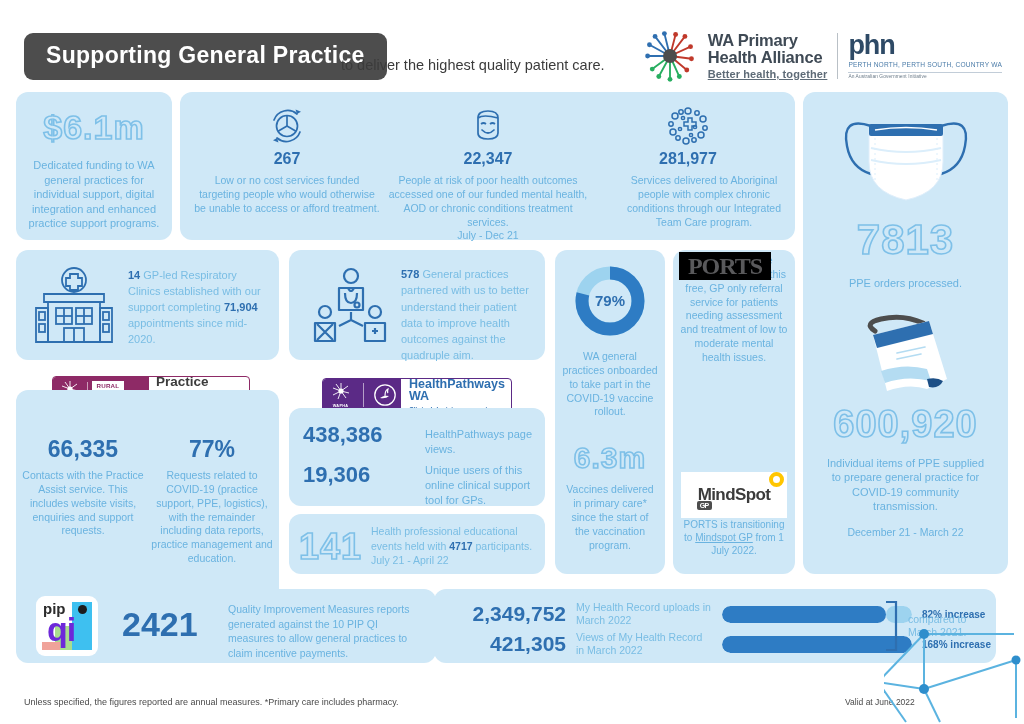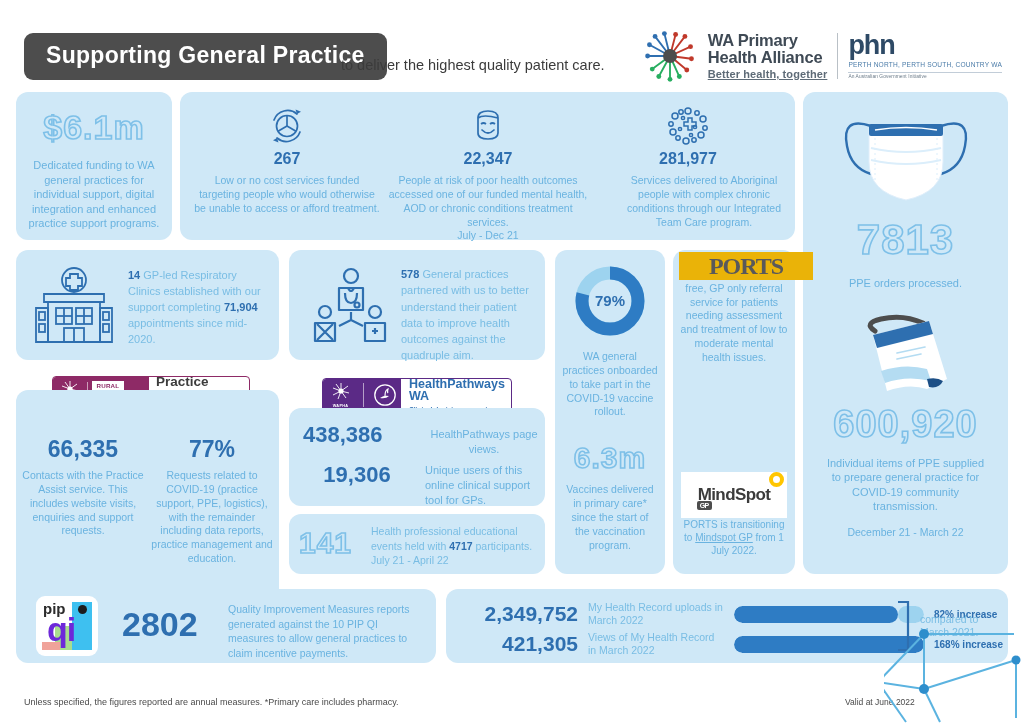--- a/index.html
+++ b/index.html
@@ -72,21 +72,21 @@
   #c-vacc   { left: 555px; top: 250px; width: 110px; height: 324px; }
   #c-ports  { left: 673px; top: 250px; width: 122px; height: 324px; }
 
   
   #c-pa     { left: 16px;  top: 390px; width: 263px; height: 228px; }
   #c-hp     { left: 289px; top: 408px; width: 256px; height: 98px; }
   #c-141    { left: 289px; top: 514px; width: 256px; height: 60px; }
 
   
   #c-pip    { left: 16px;  top: 589px; width: 420px; height: 74px; }
-  #c-mhr    { left: 446px; top: 589px; width: 562px; height: 74px; }
+  #c-mhr    { left: 434px; top: 589px; width: 562px; height: 74px; }
 
   
   .badge-pa {
     position: absolute; left: 52px; top: 376px; width: 198px; height: 34px;
     background: #ffffff; border: 1px solid #8e2a66; border-radius: 4px;
     display: flex; align-items: stretch; overflow: hidden;
   }
   .badge-pa .left { background: #8e2a66; width: 96px; display: flex; align-items: center; gap: 4px; padding: 0 4px; }
   .badge-pa .right { flex: 1; display: flex; flex-direction: column; justify-content: center; padding-left: 7px; }
   .pa-t1 { font-size: 13.5px; font-weight: bold; color: #3c3c3c; line-height: 1; }
@@ -101,22 +101,22 @@
     position: absolute; left: 322px; top: 378px; width: 190px; height: 34px;
     background: #ffffff; border: 1px solid #5b2a86; border-radius: 4px;
     display: flex; align-items: stretch; overflow: hidden;
   }
   .badge-hp .left { background: #5b2a86; width: 78px; display: flex; align-items: center; justify-content: space-around; }
   .badge-hp .right { flex: 1; display: flex; flex-direction: column; justify-content: center; padding-left: 8px; }
   .hp-t1 { font-size: 12.5px; font-weight: bold; color: #2e6fb0; line-height: 1; }
   .hp-t2 { font-size: 6.6px; font-weight: bold; color: #2e6fb0; margin-top: 3px; }
 
   .badge-ports {
-    position: absolute; left: 679px; top: 252px; width: 134px; height: 28px;
-    background: #eab308; display: flex; align-items: center; justify-content: center;
+    position: absolute; left: 679px; top: 252px; width: 92px; height: 28px;
+    background: #000000; display: flex; align-items: center; justify-content: center;
   }
   .ports-word { font-size: 24px; font-weight: bold; color: #59595b; letter-spacing: -1px;
                 font-family: "Liberation Serif", serif; }
 
   .badge-mindspot {
     position: absolute; left: 681px; top: 472px; width: 106px; height: 46px;
     background: #ffffff; display: flex; align-items: center; justify-content: center;
   }
   .ms-word { font-size: 17px; font-weight: bold; color: #3b3b3b; letter-spacing: -.6px; position: relative; }
 
@@ -448,38 +448,38 @@
     </div>
     <div class="right">
       <div class="hp-t1"><span>Health</span><span>Pathways WA</span></div>
       <div class="hp-t2">Clinical decision support</div>
     </div>
   </div>
 
   <div class="card" id="c-hp">
     <div style="position:absolute;left:14px;top:14px;display:flex;gap:14px;align-items:flex-start;">
       <div class="stat-num" style="font-size:22px;width:108px;text-align:left;">438,386</div>
-      <div class="lbl-small" style="font-size:11px;line-height:1.35;width:118px;padding-top:5px;text-align:center;">HealthPathways page views.</div>
+      <div class="lbl-small" style="font-size:11px;line-height:1.35;width:118px;padding-top:5px;">HealthPathways page views.</div>
     </div>
     <div style="position:absolute;left:14px;top:54px;display:flex;gap:14px;align-items:flex-start;">
-      <div class="stat-num" style="font-size:22px;width:108px;text-align:center;">19,306</div>
+      <div class="stat-num" style="font-size:22px;width:108px;text-align:left;">19,306</div>
       <div class="lbl-small" style="font-size:11px;line-height:1.35;width:120px;padding-top:1px;">Unique users of this online clinical support tool for GPs.</div>
     </div>
   </div>
 
   <div class="card" id="c-141">
-    <div class="outline-num" style="position:absolute;left:10px;top:12px;width:72px;font-size:30px;text-align:left;">141</div>
+    <div class="outline-num" style="position:absolute;left:10px;top:12px;width:72px;font-size:36px;text-align:left;">141</div>
     <div style="position:absolute;left:82px;top:10px;right:8px;font-size:10.5px;line-height:1.4;color:#79bde4;">
       <span>Health professional educational events held with </span><b style="color:#2e6fb0;">4717</b><span> participants.</span>
       <div>July 21 - April 22</div>
     </div>
   </div>
 
   <div class="card" id="c-pip">
-    <div class="stat-num" style="position:absolute;left:106px;top:16px;font-size:34px;">2802</div>
+    <div class="stat-num" style="position:absolute;left:106px;top:16px;font-size:34px;">2421</div>
     <div class="lbl-small" style="position:absolute;left:212px;top:13px;right:12px;font-size:10.5px;line-height:1.4;">Quality Improvement Measures reports generated against the 10 PIP QI measures to allow general practices to claim incentive payments.</div>
   </div>
   <div class="badge-pip">
     <div style="position:absolute;left:7px;top:5px;font-size:15px;font-weight:bold;color:#2c2c2c;line-height:1;">pip</div>
     <div style="position:absolute;left:36px;top:6px;width:20px;height:48px;background:#3ec0f0;"></div>
     <div style="position:absolute;left:19px;top:30px;width:17px;height:24px;background:#a9dd8e;"></div>
     <div style="position:absolute;left:6px;top:46px;width:18px;height:8px;background:#f0a39a;"></div>
     <div style="position:absolute;left:42px;top:9px;width:9px;height:9px;background:#1c1c1c;border-radius:50%;"></div>
     <div style="position:absolute;left:11px;top:16px;font-size:34px;font-weight:bold;color:#6d28d9;line-height:1;letter-spacing:-1px;">qi</div>
   </div>

